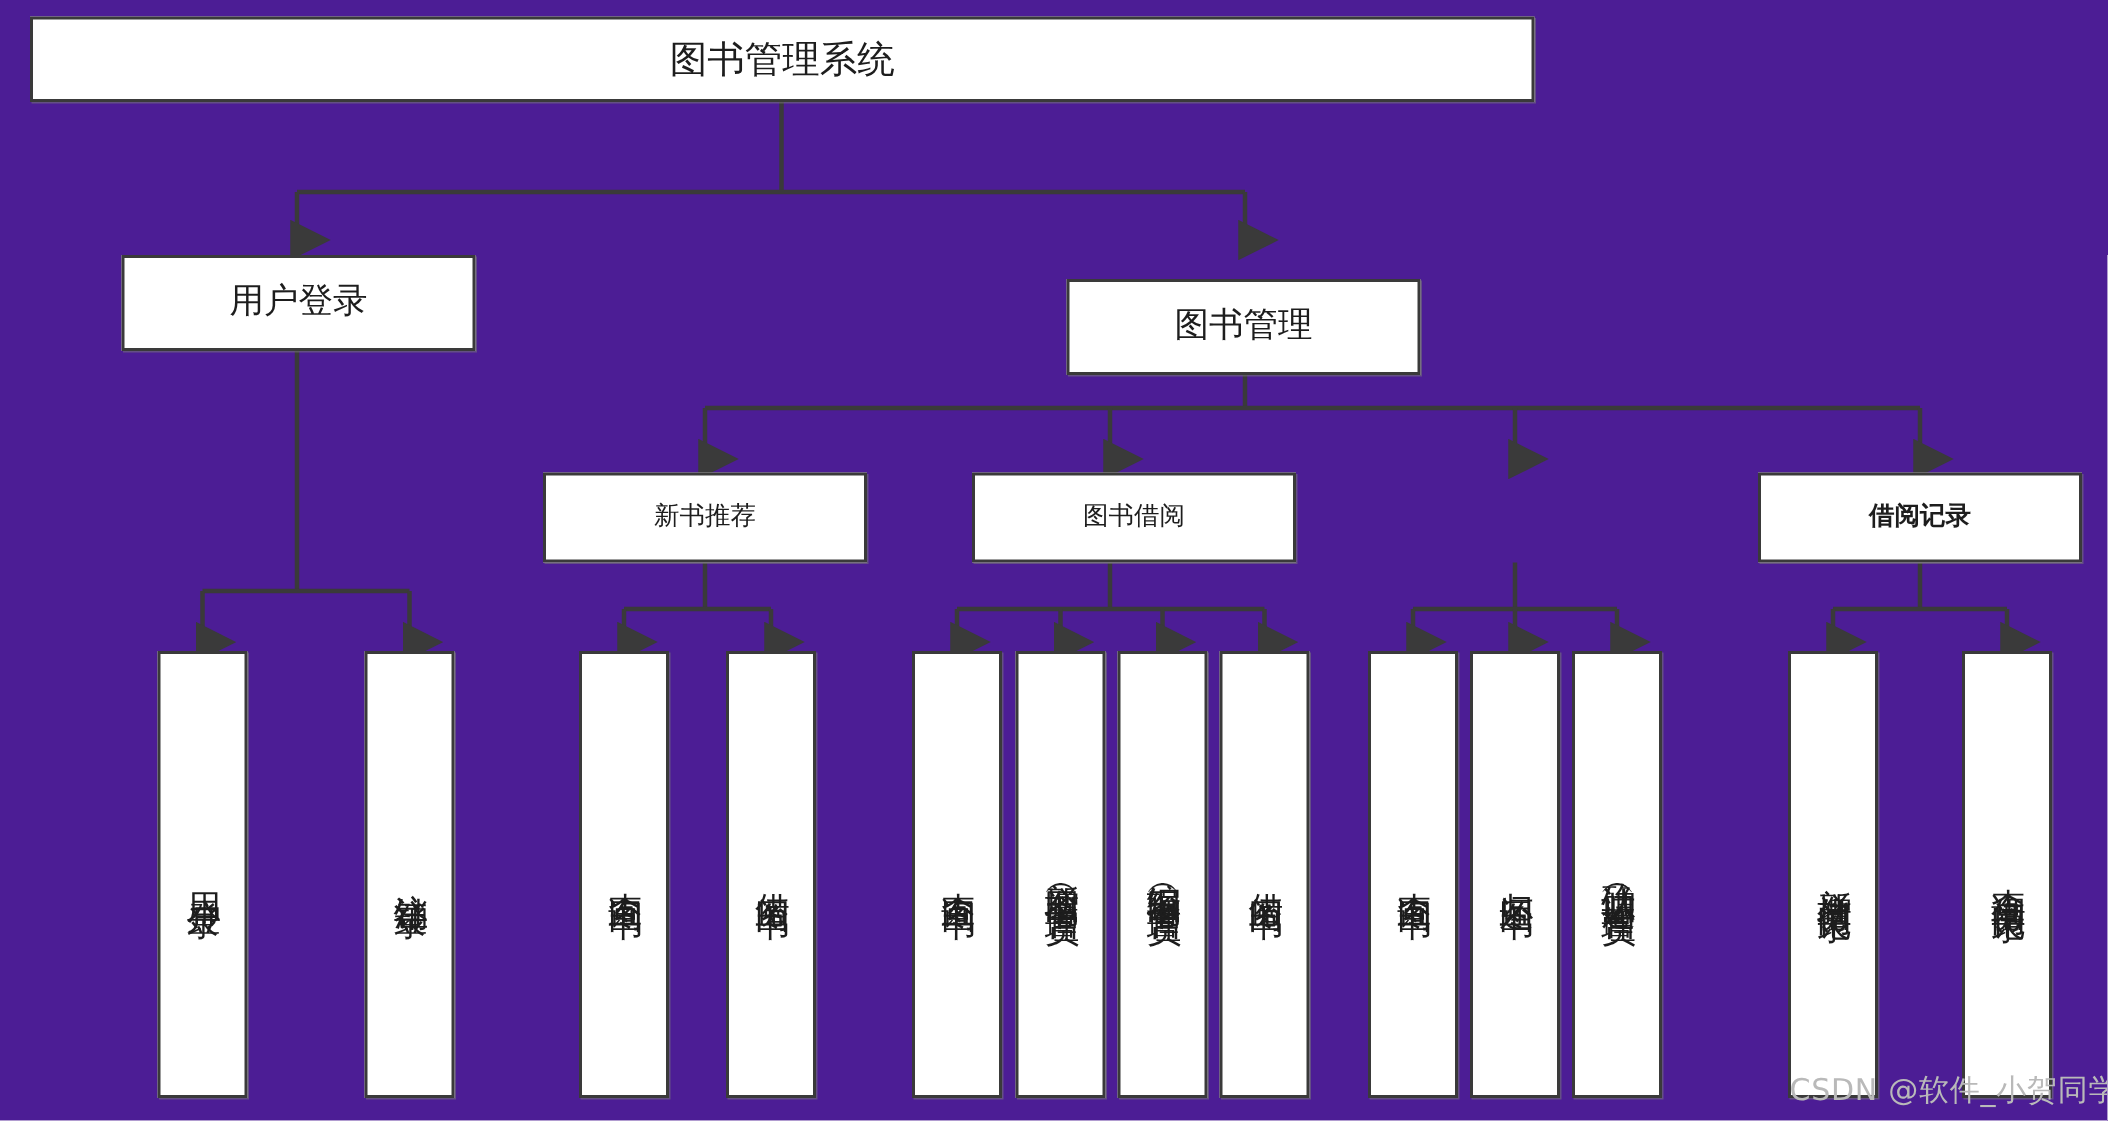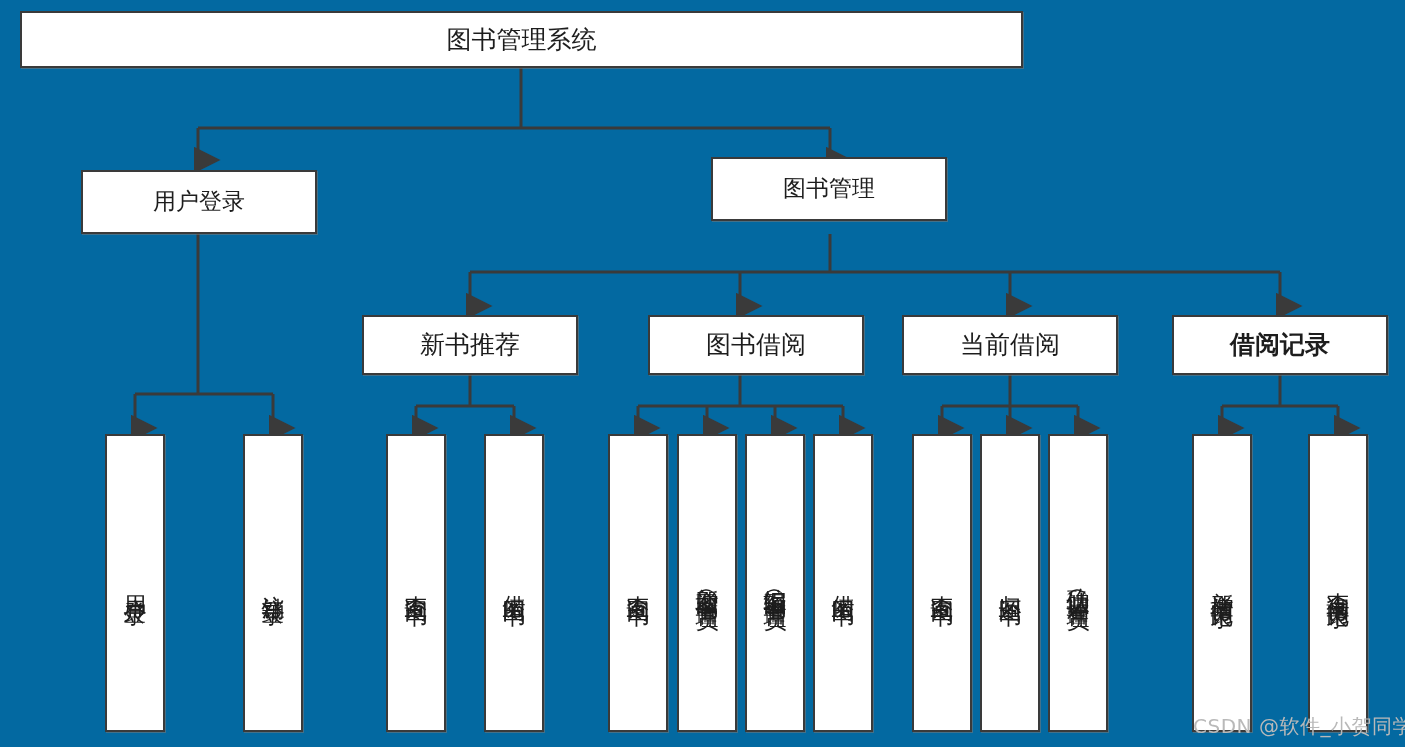--- a/index.html
+++ b/index.html
@@ -8,21 +8,21 @@
     padding: 0;
     background: #ffffff;
   }
   body {
     font-family: "DejaVu Sans", "Liberation Sans", sans-serif;
   }
   #canvas {
     position: relative;
     width: 1405px;
     height: 747px;
-    background: #0369a1;
+    background: #4c1d95;
     overflow: hidden;
   }
   svg.wires {
     position: absolute;
     left: 0;
     top: 0;
     width: 1405px;
     height: 747px;
     pointer-events: none;
   }
@@ -37,21 +37,21 @@
     justify-content: center;
     color: #1d1d1d;
   }
   .node .label {
     text-align: center;
     line-height: 1.12;
     white-space: nowrap;
   }
   .node.root .label { font-size: 25px; }
   .node.lvl2 .label { font-size: 23px; }
-  .node.lvl3 .label { font-size: 25px; }
+  .node.lvl3 .label { font-size: 17px; }
 
   .node.leaf {
     align-items: center;
     justify-content: center;
     padding: 6px 0;
   }
   .node.leaf .label {
     font-size: 23px;
     writing-mode: vertical-rl;
     text-orientation: upright;
@@ -123,32 +123,29 @@
     </g>
   </svg>
 
   <div class="node root" style="left:20px; top:11px; width:1003px; height:57px;">
     <span class="label">图书管理系统</span>
   </div>
 
   <div class="node lvl2" style="left:81px; top:170px; width:236px; height:64px;">
     <span class="label">用户登录</span>
   </div>
-  <div class="node lvl2" style="left:711px; top:157px; width:236px; height:64px;">
+  <div class="node lvl2" style="left:711px; top:186px; width:236px; height:64px;">
     <span class="label">图书管理</span>
   </div>
 
   <div class="node lvl3" style="left:362px; top:315px; width:216px; height:60px;">
     <span class="label">新书推荐</span>
   </div>
   <div class="node lvl3" style="left:648px; top:315px; width:216px; height:60px;">
     <span class="label">图书借阅</span>
-  </div>
-  <div class="node lvl3" style="left:902px; top:315px; width:216px; height:60px;">
-    <span class="label">当前借阅</span>
   </div>
   <div class="node lvl3" style="left:1172px; top:315px; width:216px; height:60px;font-weight:bold;">
     <span class="label">借阅记录</span>
   </div>
 
   <div class="node leaf" style="left:105px; top:434px; width:60px; height:298px;">
     <span class="label">用户登录</span>
   </div>
   <div class="node leaf" style="left:243px; top:434px; width:60px; height:298px;">
     <span class="label">注销登录</span>

